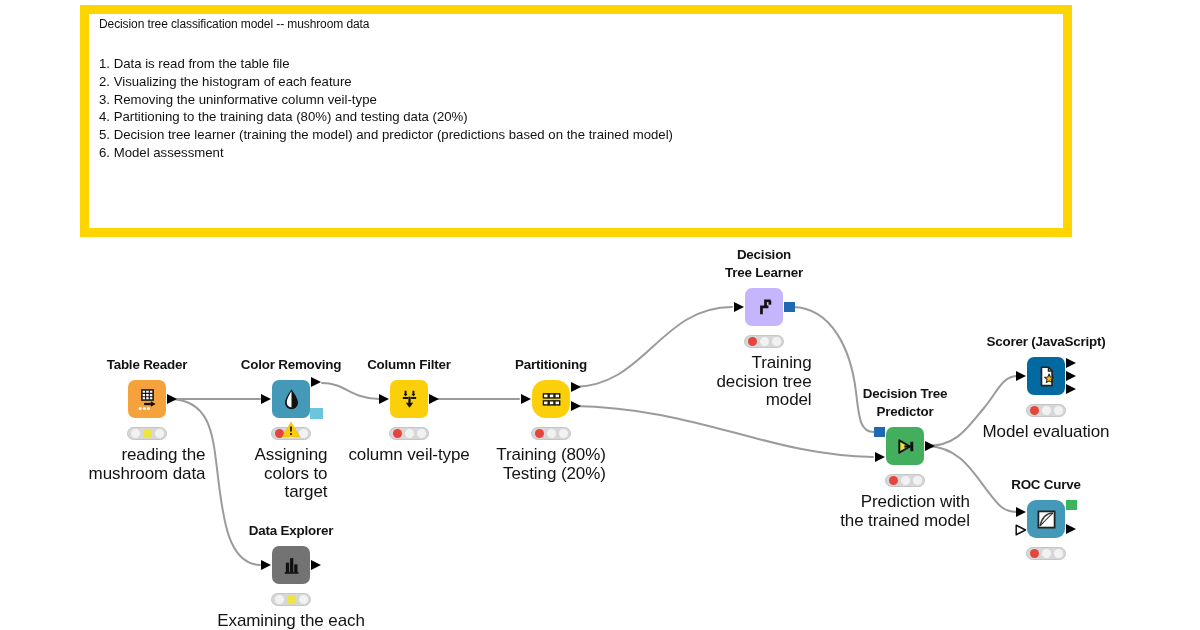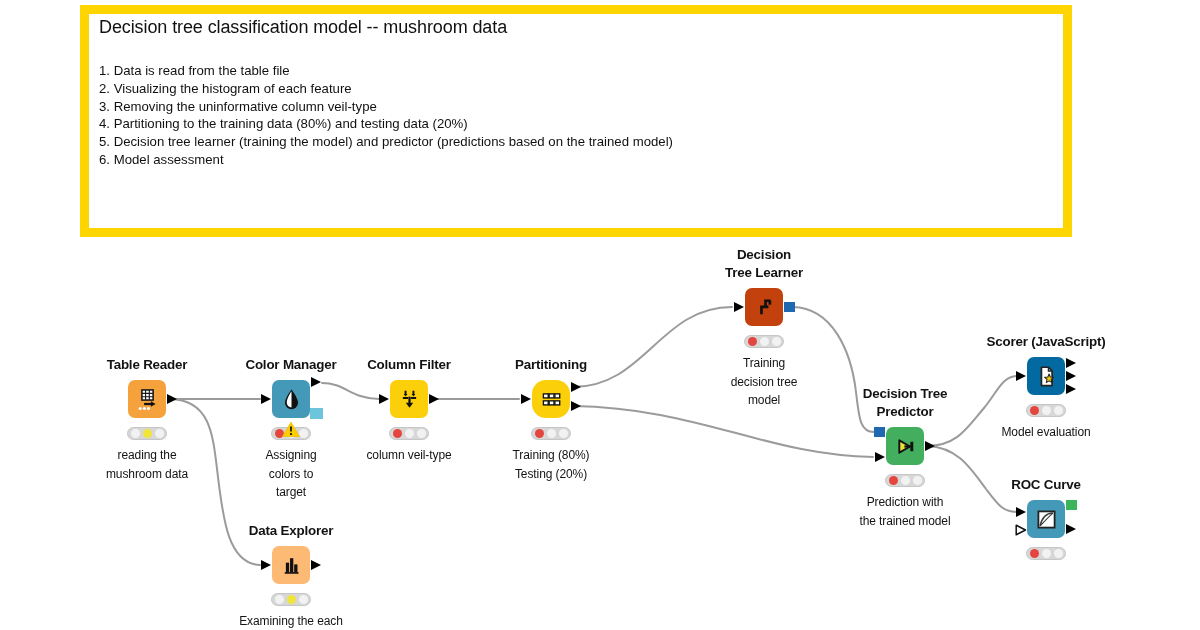--- a/index.html
+++ b/index.html
@@ -2,32 +2,32 @@
 <html><head>
 <meta charset="utf-8">
 <style>
   html,body{margin:0;padding:0;background:#fff;}
   .screen{position:relative;width:1200px;height:630px;background:#fff;overflow:hidden;
           font-family:"Liberation Sans",sans-serif;color:#111;}
   
   .annotation{position:absolute;left:80px;top:5px;width:992px;height:232px;
               border:9px solid #FFD500;background:#fff;box-sizing:border-box;
               padding:3px 10px;}
-  .annotation-title{font-size:18px;letter-spacing:-0.1px;margin:0 0 24px 0;}
+  .annotation-title{font-size:12px;letter-spacing:-0.1px;margin:0 0 24px 0;}
   .annotation-list{font-size:13.2px;line-height:17.8px;white-space:pre;}
   
   .wires{position:absolute;left:0;top:0;z-index:1;}
   
   .node{position:absolute;width:38px;height:38px;border-radius:7px;z-index:2;
         display:flex;align-items:center;justify-content:center;}
   .node-label{position:absolute;bottom:calc(100% + 7px);left:50%;transform:translateX(-50%);
               font-weight:bold;font-size:13.4px;line-height:17.5px;text-align:center;
               white-space:pre;letter-spacing:-0.2px;color:#131313;}
   .node-caption{position:absolute;top:calc(100% + 28px);left:50%;transform:translateX(-50%);
-              font-size:12px;line-height:18.5px;text-align:center;white-space:pre;
+              font-size:17px;line-height:18.5px;text-align:right;white-space:pre;
               letter-spacing:-0.1px;color:#131313;}
   .traffic-light{position:absolute;top:calc(100% + 9px);left:50%;transform:translateX(-50%);
               width:40px;height:13px;background:#D7D7D7;border:1px solid #C6C6C6;border-radius:7px;
               box-sizing:border-box;display:flex;align-items:center;justify-content:center;gap:3px;}
   .lamp{width:9px;height:9px;border-radius:50%;background:#F2F2F2;display:block;}
   .warning-badge{position:absolute;top:calc(100% + 3px);left:50%;transform:translateX(-50%);z-index:4;}
   
   .port{position:absolute;z-index:3;}
   .tri{width:0;height:0;border-top:5.5px solid transparent;border-bottom:5.5px solid transparent;
        border-left:10px solid #000;}
@@ -82,21 +82,21 @@
     <div class="traffic-light">
         <i class="lamp"></i>
         <i class="lamp" style="background: rgb(240, 229, 60);"></i>
         <i class="lamp"></i>
       </div>
     <div class="node-caption">reading the
 mushroom data</div>
   </div>
 
   <div class="node" style="left: 272px; top: 380px; background: rgb(68, 152, 184);">
-    <div class="node-label">Color Manager</div>
+    <div class="node-label">Color Removing</div>
     <svg width="27" height="27" viewBox="0 0 24 24">
       <path d="M12 3C12 3 6.2 10.5 6.2 14.8a5.8 5.8 0 0 0 11.6 0C17.8 10.5 12 3 12 3Z" fill="#111"></path>
       <path d="M12 4.6C10.1 7.4 7.8 11.6 7.8 14.8a4.2 4.2 0 0 0 4.2 4.2Z" fill="#fff"></path>
     </svg>
     <span class="port tri in vcenter" style="border-left-color: rgb(0, 0, 0);"></span>
     <span class="port tri out" style="top: -3px; border-left-color: rgb(0, 0, 0);"></span>
     <span class="port rectport" style="position: absolute; top: 28px; background: rgb(108, 197, 220);"></span>
     <div class="traffic-light">
         <i class="lamp" style="background: rgb(228, 69, 60);"></i>
         <i class="lamp"></i>
@@ -152,21 +152,21 @@
     <span class="port tri out" style="top: 21px; border-left-color: rgb(0, 0, 0);"></span>
     <div class="traffic-light">
         <i class="lamp" style="background: rgb(228, 69, 60);"></i>
         <i class="lamp"></i>
         <i class="lamp"></i>
       </div>
     <div class="node-caption">Training (80%)
 Testing (20%)</div>
   </div>
 
-  <div class="node" style="left: 745px; top: 288px; background: #c2410c;">
+  <div class="node" style="left: 745px; top: 288px; background: #c4b5fd;">
     <div class="node-label">Decision
 Tree Learner</div>
     <svg width="27" height="27" viewBox="0 0 24 24">
       <g fill="none" stroke="#111" stroke-width="2.4">
         <path d="M9.3 18v-6.6h6.2"></path>
         <path d="M12.9 11.4V6h4.6"></path>
         <path d="M16.8 6v3.5"></path>
       </g>
     </svg>
     <span class="port tri in vcenter" style="border-left-color: rgb(0, 0, 0);"></span>
@@ -213,21 +213,21 @@
     <span class="port tri out" style="top: 14px; border-left-color: rgb(0, 0, 0);"></span>
     <span class="port tri out" style="top: 27px; border-left-color: rgb(0, 0, 0);"></span>
     <div class="traffic-light">
         <i class="lamp" style="background: rgb(228, 69, 60);"></i>
         <i class="lamp"></i>
         <i class="lamp"></i>
       </div>
     <div class="node-caption">Model evaluation</div>
   </div>
 
-  <div class="node" style="left: 1027px; top: 500px; background: rgb(68, 152, 184);">
+  <div class="node" style="left: 1027px; top: 500px; background: rgb(68, 152, 184); border-radius: 9px;">
     <div class="node-label">ROC Curve</div>
     <svg width="27" height="27" viewBox="0 0 24 24">
       <rect x="4.8" y="4.8" width="14.4" height="14.4" fill="#fff" stroke="#222" stroke-width="1.6"></rect>
       <path d="M6.3 17.7C8.2 9.6 12.6 6.4 17.7 6.3" fill="none" stroke="#3a3a3a" stroke-width="1.4"></path>
       <path d="M6.3 17.7C10.8 13 14.6 8.8 17.7 6.3" fill="none" stroke="#3a3a3a" stroke-width="1"></path>
     </svg>
     <span class="port tri in" style="top: 7px; border-left-color: rgb(0, 0, 0);"></span>
     <span class="port hollow" style="position:absolute;top:22px;">
       <svg width="12" height="12" viewBox="0 0 12 12">
           <path d="M1.2 1.2 L10.5 6 L1.2 10.8 Z" fill="#fff" stroke="#111" stroke-width="1.5" stroke-linejoin="round"></path>
@@ -236,21 +236,21 @@
     <span class="port sq out" style="top: 0px; background: rgb(60, 180, 91);"></span>
     <span class="port tri out" style="top: 24px; border-left-color: rgb(0, 0, 0);"></span>
     <div class="traffic-light">
         <i class="lamp" style="background: rgb(228, 69, 60);"></i>
         <i class="lamp"></i>
         <i class="lamp"></i>
       </div>
     <div class="node-caption"></div>
   </div>
 
-  <div class="node" style="left: 272px; top: 546px; background: #fdba74;">
+  <div class="node" style="left: 272px; top: 546px; background: #737373;">
     <div class="node-label">Data Explorer</div>
     <svg width="27" height="27" viewBox="0 0 24 24">
       <rect x="7" y="9.5" width="2.9" height="8.5" fill="#111"></rect>
       <rect x="10.7" y="5.5" width="2.9" height="12.5" fill="#111"></rect>
       <rect x="14.4" y="11" width="2.9" height="7" fill="#111"></rect>
       <path d="M6 18.6h12.2" stroke="#111" stroke-width="1.5"></path>
     </svg>
     <span class="port tri in vcenter" style="border-left-color: rgb(0, 0, 0);"></span>
     <span class="port tri out vcenter" style="border-left-color: rgb(0, 0, 0);"></span>
     <div class="traffic-light">

